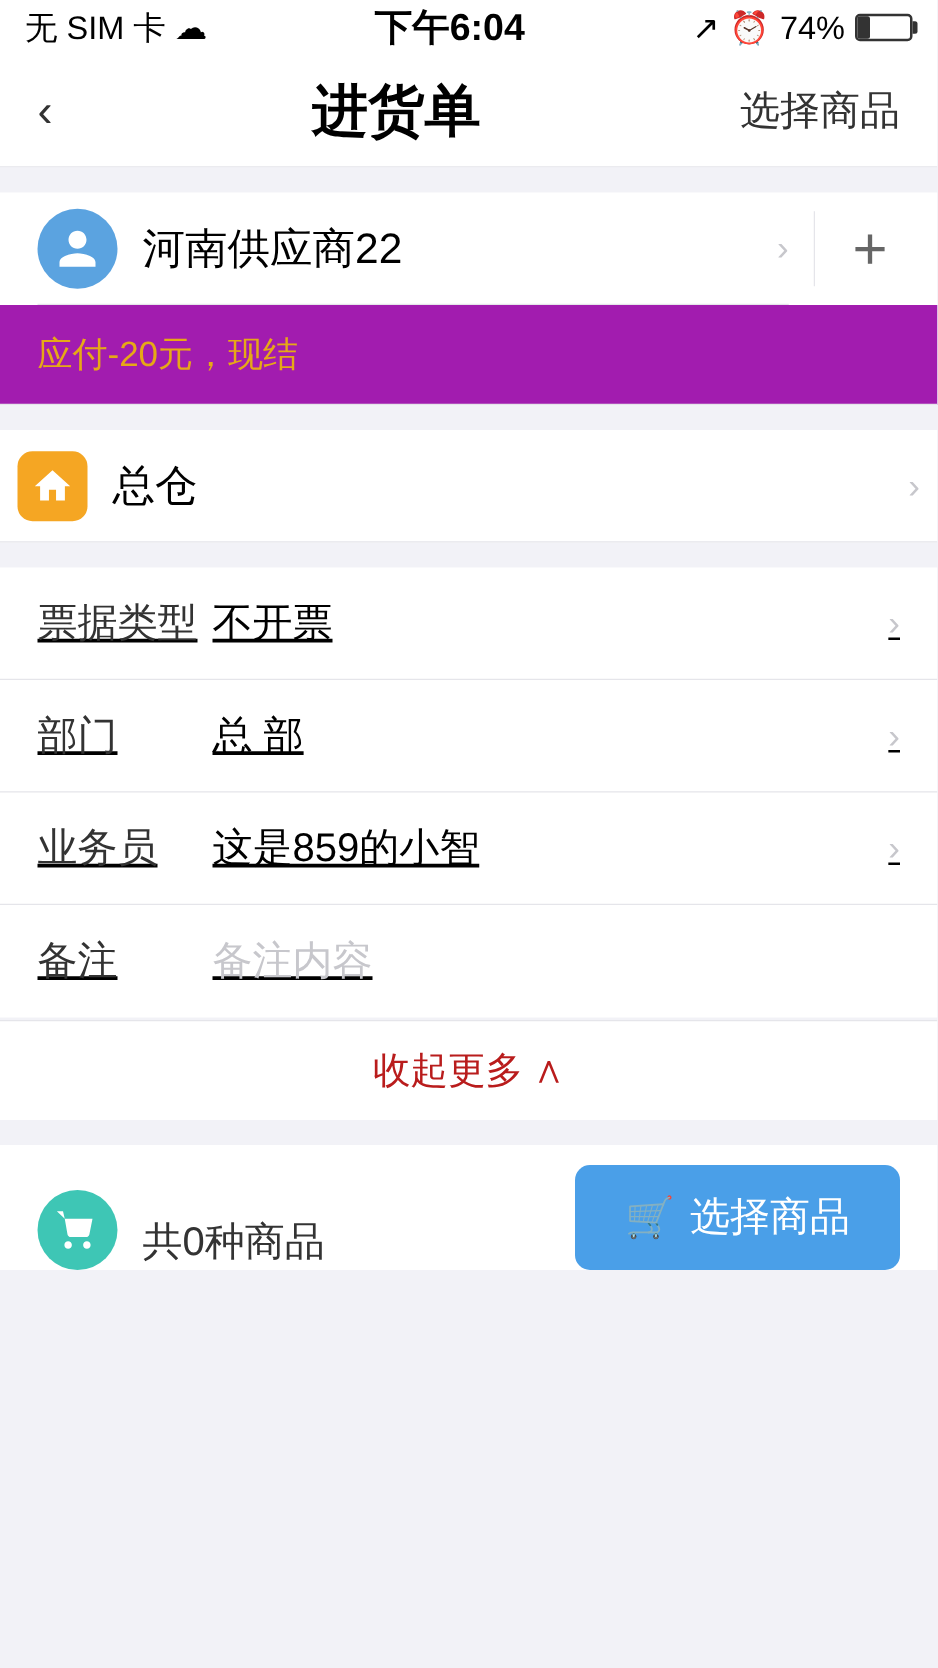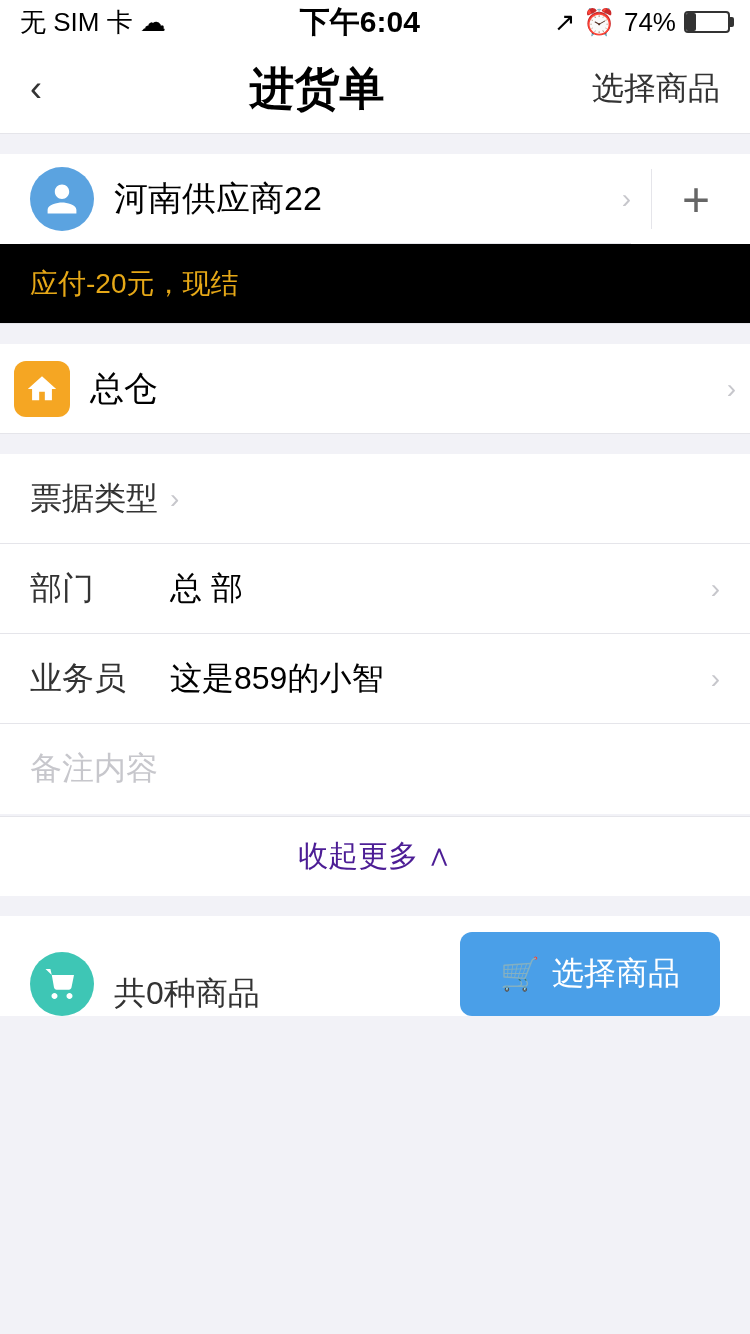--- a/index.html
+++ b/index.html
@@ -143,21 +143,21 @@
     }
     .supplier-add {
       font-size: 48px;
       color: #666;
       cursor: pointer;
       padding: 0 10px;
     }
 
     
     .notice-banner {
-      background: #000000;
+      background: #a21caf;
       padding: 20px 30px;
       border-bottom: 1px solid #e5e5ea;
     }
     .notice-text {
       font-size: 28px;
       color: #e6a817;
     }
 
     
     .warehouse-row {
@@ -188,20 +188,21 @@
     .warehouse-name {
       flex: 1;
       font-size: 34px;
       color: #000;
     }
 
     
     .form-section {
       background: #fff;
       margin-top: 20px;
+      text-decoration: underline;
     }
     .form-row {
       display: flex;
       align-items: center;
       height: 90px;
       padding: 0 30px;
       border-bottom: 1px solid #e5e5ea;
     }
     .form-row:last-child {
       border-bottom: none;
@@ -229,21 +230,21 @@
       height: 80px;
       display: flex;
       align-items: center;
       justify-content: center;
       border-top: 1px solid #e5e5ea;
       margin-top: 2px;
       cursor: pointer;
     }
     .collapse-text {
       font-size: 30px;
-      color: #4c1d95;
+      color: #b91c1c;
     }
 
     
     .product-footer {
       background: #fff;
       display: flex;
       align-items: flex-end;
       height: 100px;
       padding: 0 30px;
       margin-top: 20px;
@@ -343,36 +344,38 @@
     </svg>
   </div>
   <span class="warehouse-name">总仓</span>
   <span class="chevron">›</span>
 </div>
 
 <div class="form-section">
 
   <div class="form-row">
     <span class="form-label">票据类型</span>
+    <span class="form-value">不开票</span>
     <span class="chevron">›</span>
   </div>
 
   <div class="form-row">
     <span class="form-label">部门</span>
     <span class="form-value">总 部</span>
     <span class="chevron">›</span>
   </div>
 
   <div class="form-row">
     <span class="form-label">业务员</span>
     <span class="form-value">这是859的小智</span>
     <span class="chevron">›</span>
   </div>
 
   <div class="form-row">
+    <span class="form-label">备注</span>
     <span class="form-placeholder">备注内容</span>
   </div>
 </div>
 
 <div class="collapse-row">
   <span class="collapse-text">收起更多 ∧</span>
 </div>
 
 <div class="product-footer">
   <div class="product-icon">

